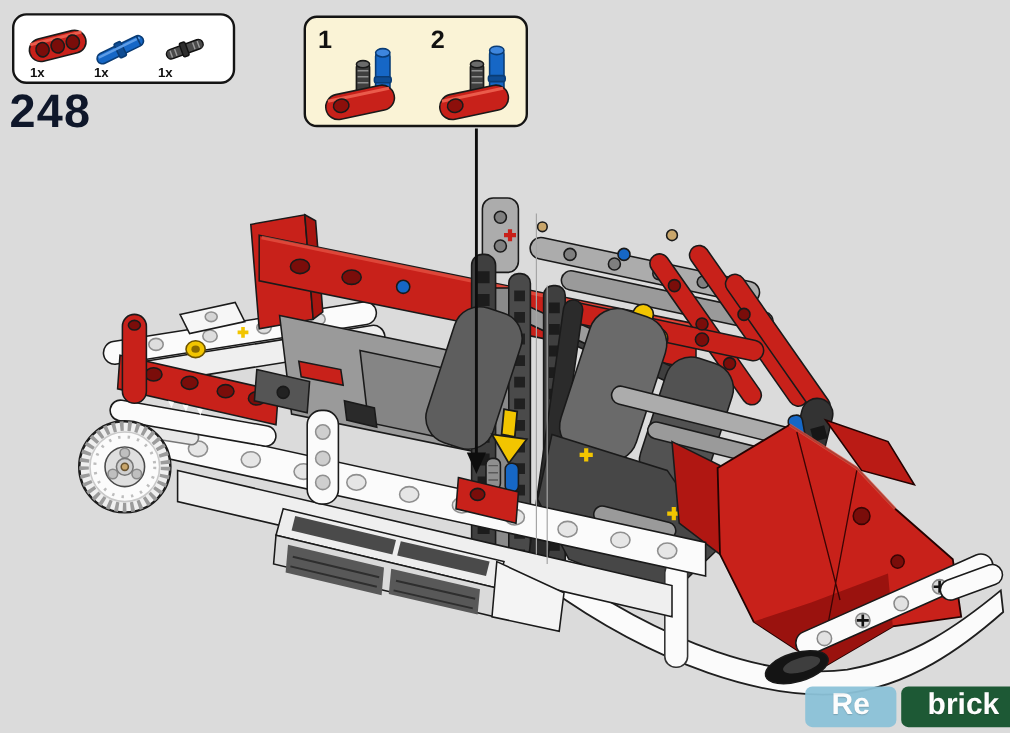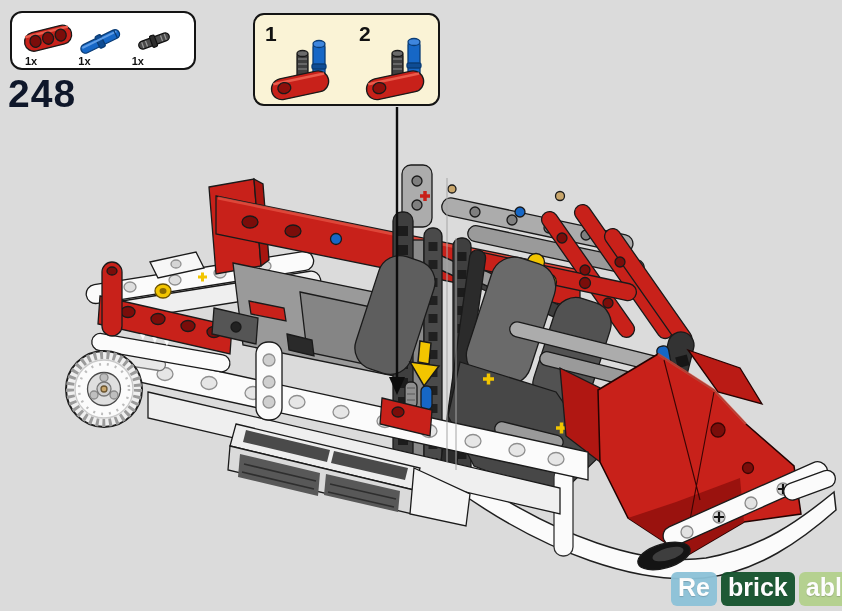--- a/index.html
+++ b/index.html
@@ -22,21 +22,21 @@
     background:#FAF3D6;border:2px solid #141414;border-radius:11px;z-index:5;box-sizing:border-box;}
   .callout-step-label{position:absolute;top:7px;font-size:21px;font-weight:700;color:#111;}
   .callout-step-label.one{left:10px;}
   .callout-step-label.two{left:104px;}
   .asm{position:absolute;top:22px;}
   .asm.one{left:12px;}
   .asm.two{left:107px;}
 
   
   .watermark{position:absolute;left:671px;top:572px;display:flex;gap:4px;z-index:9;opacity:.95;}
-  .wm{color:#FFFFFF;font-weight:700;font-size:25px;line-height:1;padding:3px 7px 6px;
+  .wm{color:#FFFFFF;font-weight:700;font-size:25px;line-height:1;padding:3px 22px 6px;
       border-radius:6px;text-shadow:0 1px 1px rgba(0,0,0,.18);}
   .wm-re{background:#8CC2D8;}
   .wm-brick{background:#14532d;text-align:right;}
   .wm-able{background:#B3D18D;}
 
   
   .ol{stroke:#1a1a1a;stroke-width:1.3;}
   .red{fill:#C8211A;}  .redd{fill:#7A0D0A;} .redm{fill:#A8150F;}
   .lg{fill:#ACACAC;}   .lg2{fill:#9A9A9A;}  .dg{fill:#3F3F3F;} .dg2{fill:#2B2B2B;}
   .wh{fill:#FBFBFB;}   .wh2{fill:#EFEFEF;}

